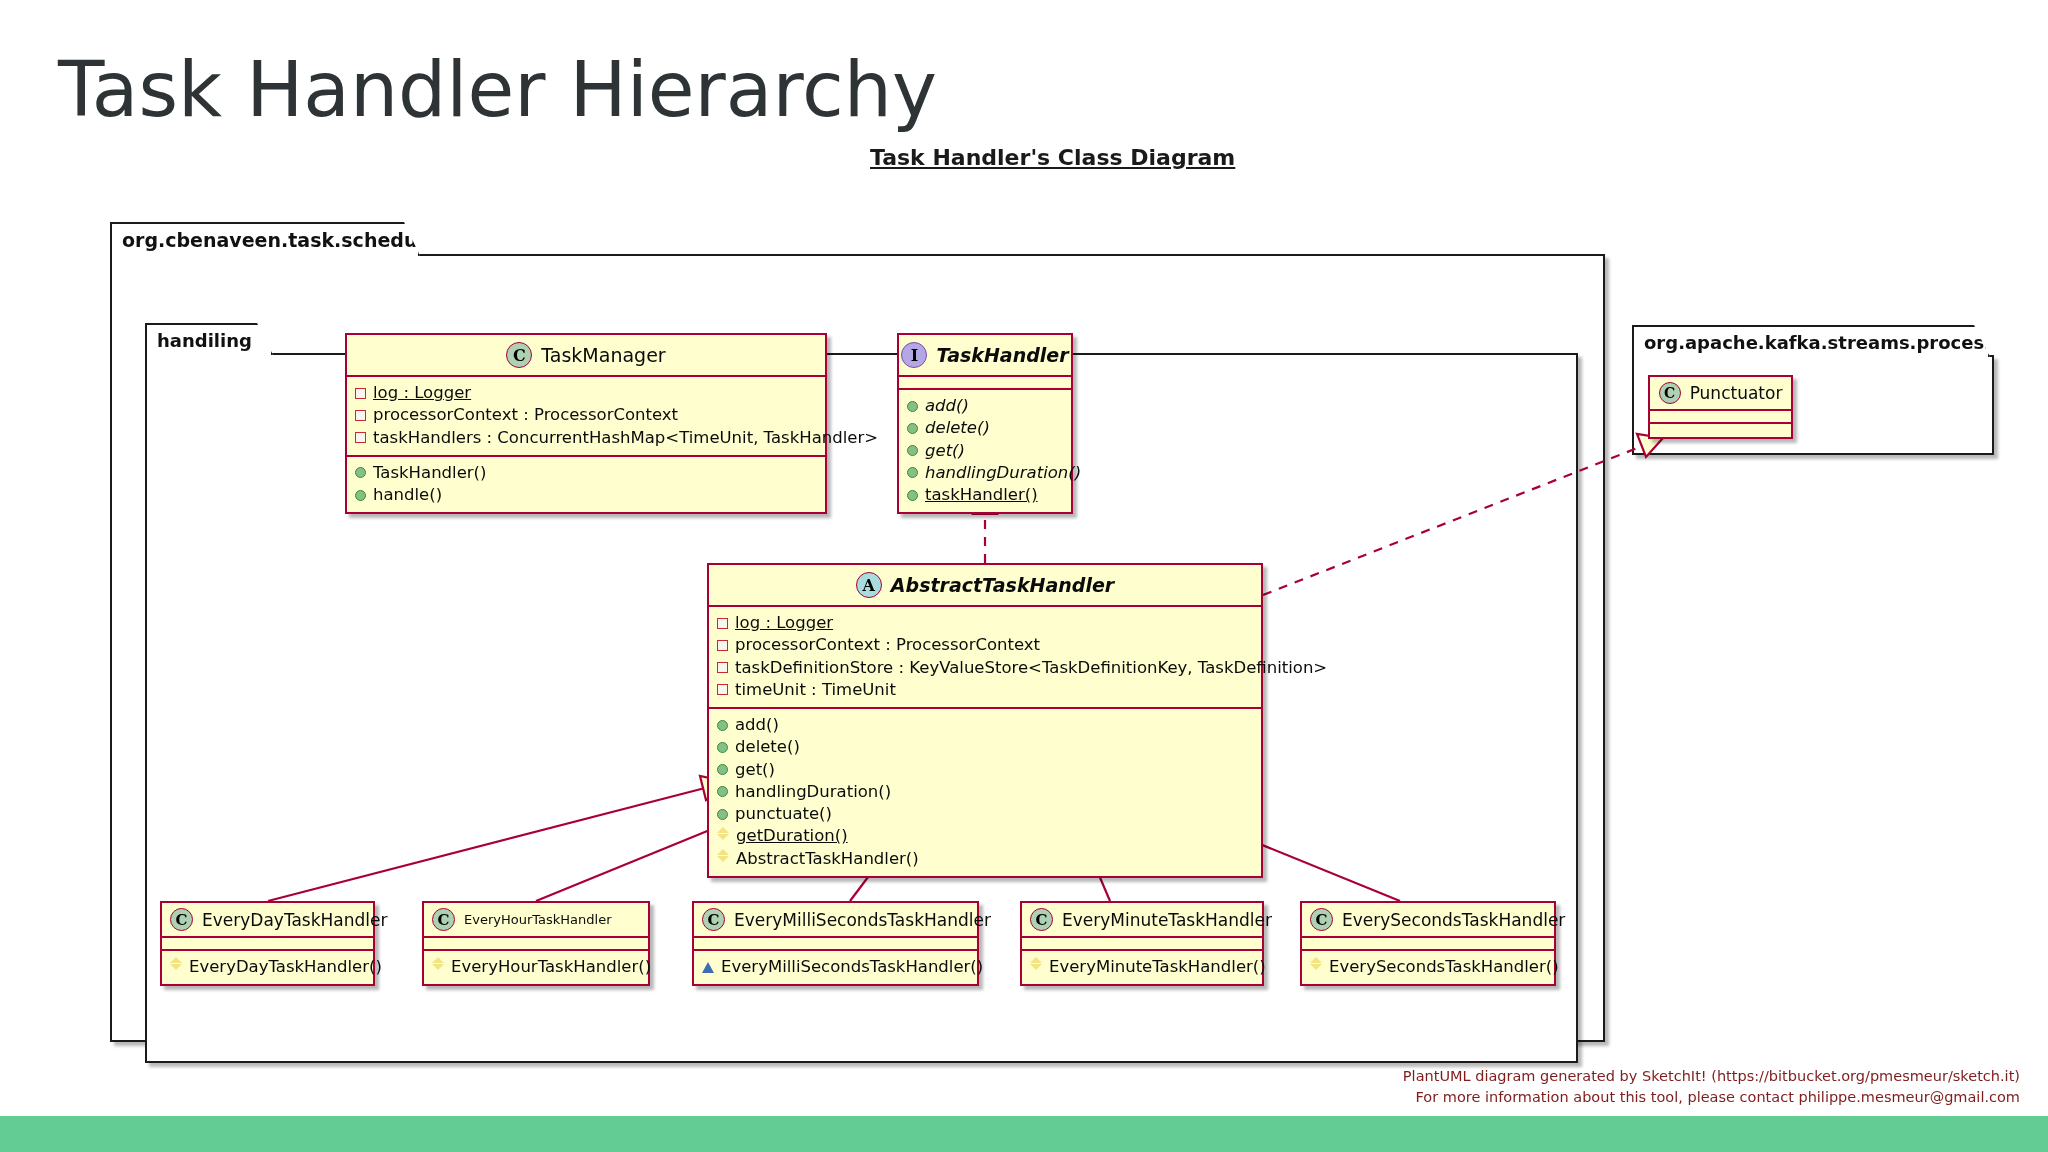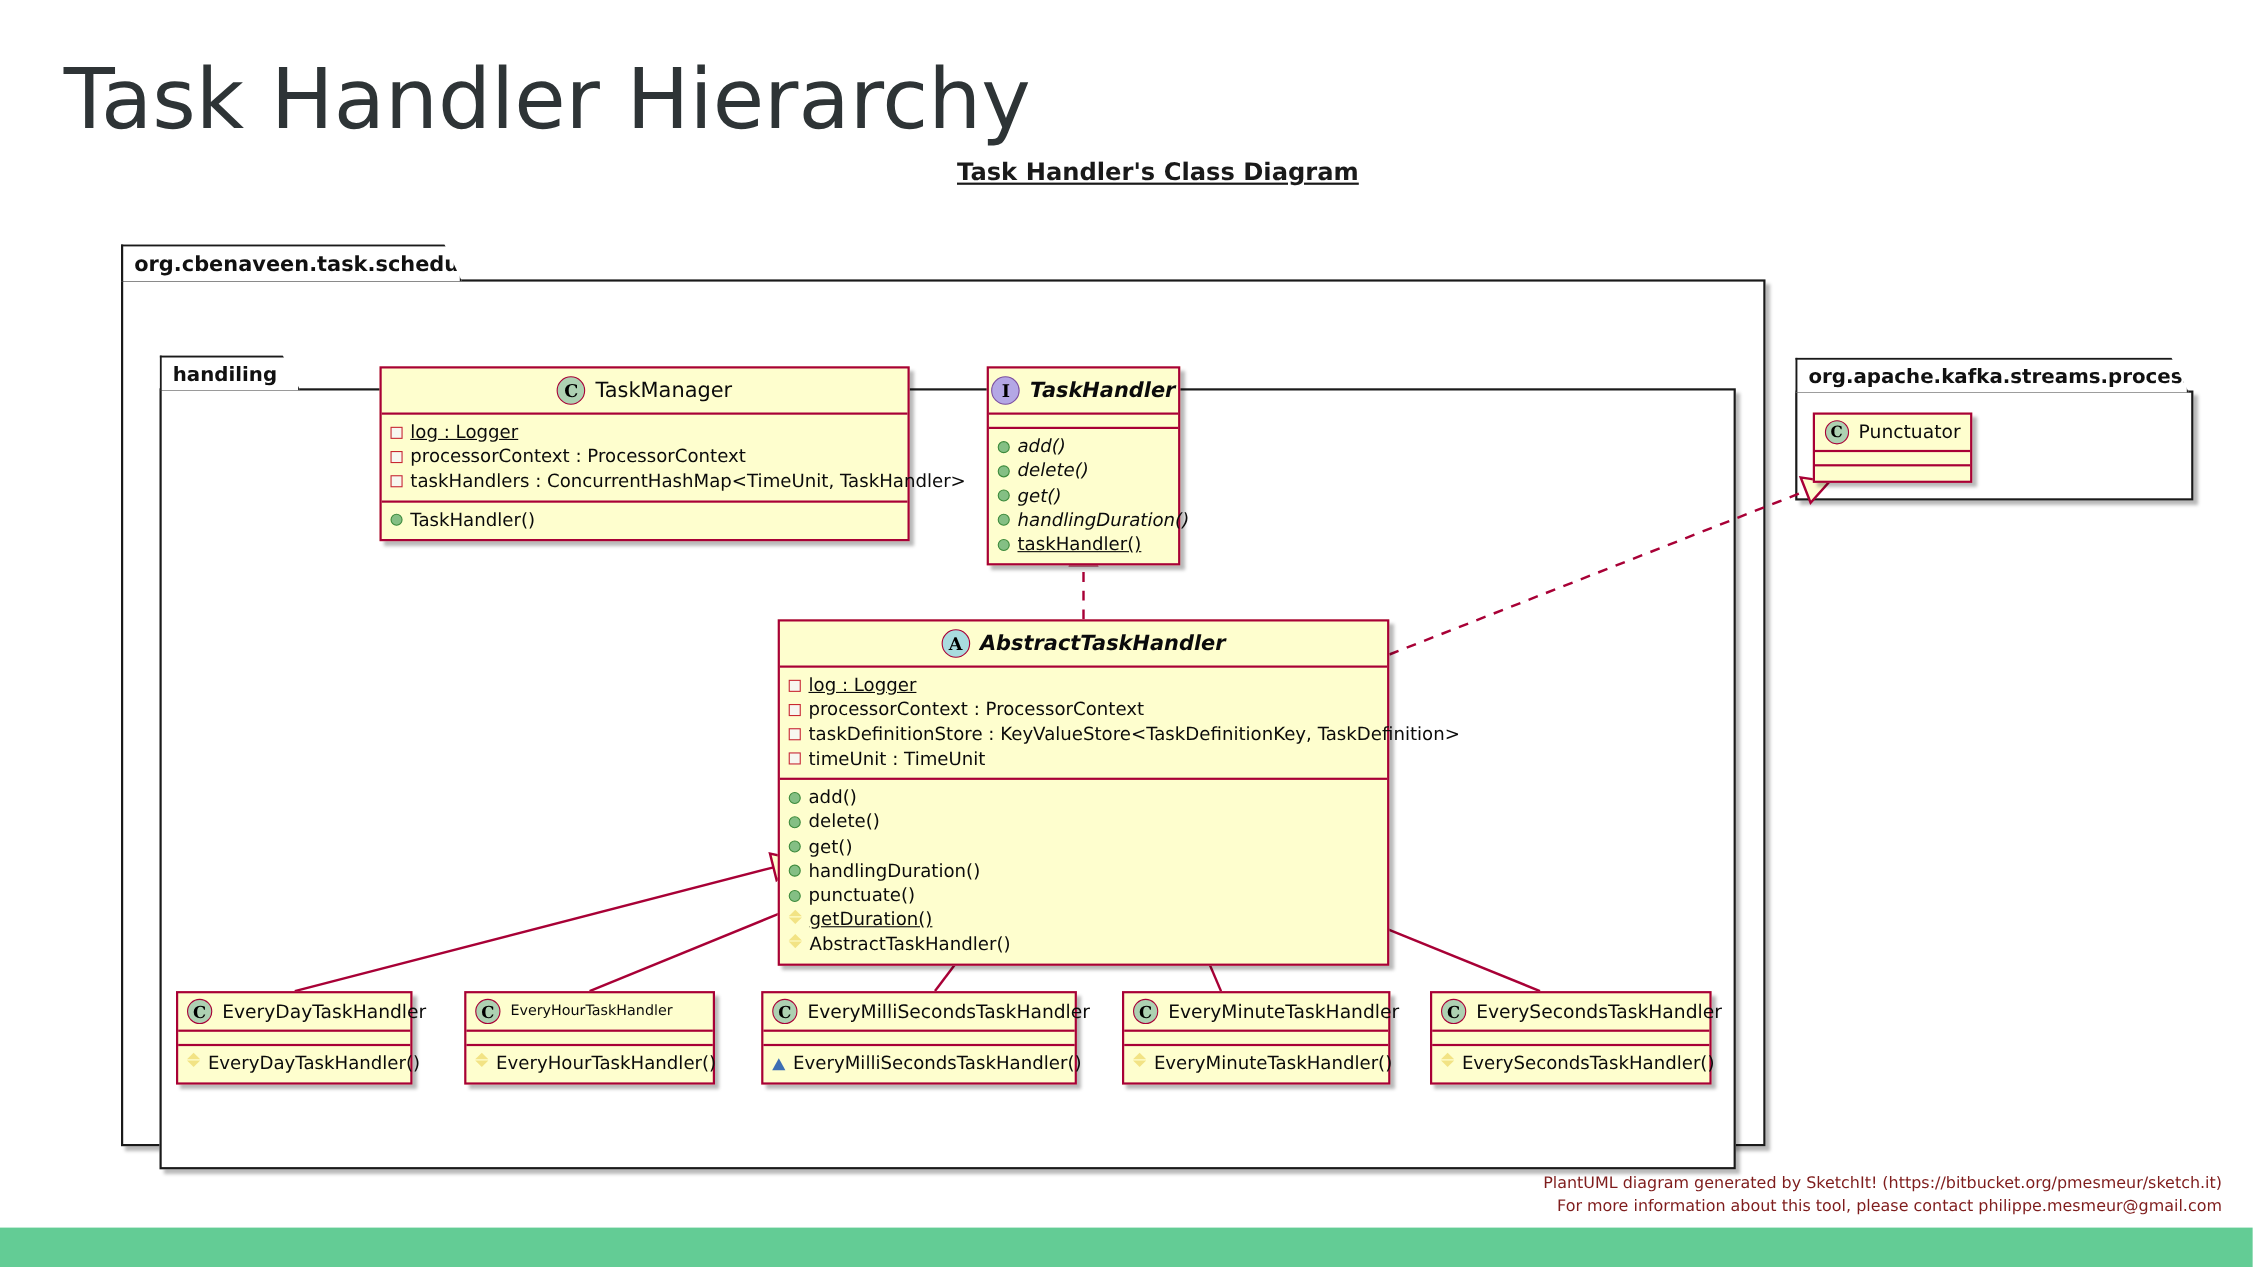--- a/index.html
+++ b/index.html
@@ -234,20 +234,24 @@
         <div class="member">
           <span class="vis private"></span>
           <span class="member-text">taskHandlers : ConcurrentHashMap&lt;TimeUnit, TaskHandler&gt;</span>
         </div>
       </div>
       <div class="uml-compartment">
         <div class="member">
           <span class="vis public"></span>
           <span class="member-text">TaskHandler()</span>
         </div>
+        <div class="member">
+          <span class="vis public"></span>
+          <span class="member-text">handle()</span>
+        </div>
       </div>
     </div>
 
     <div class="uml" id="cls-taskhandler">
       <div class="uml-header">
         <span class="circ iface-i">I</span>
         <span class="uml-name italic">TaskHandler</span>
       </div>
       <div class="uml-compartment empty"></div>
       <div class="uml-compartment">

